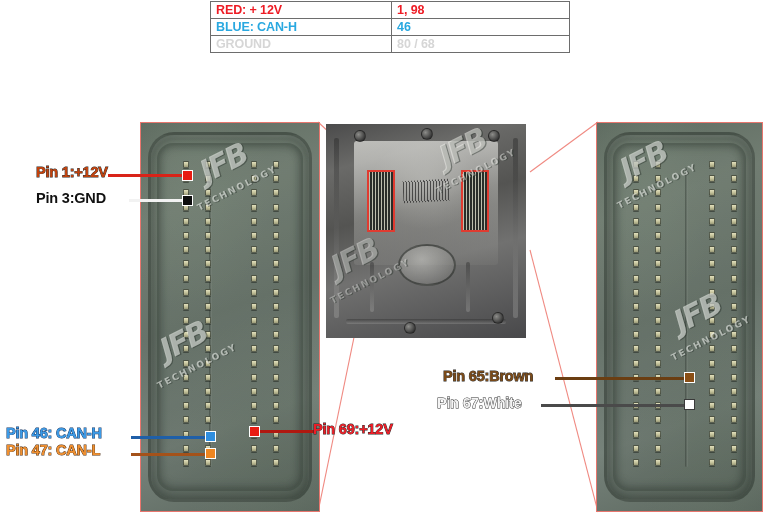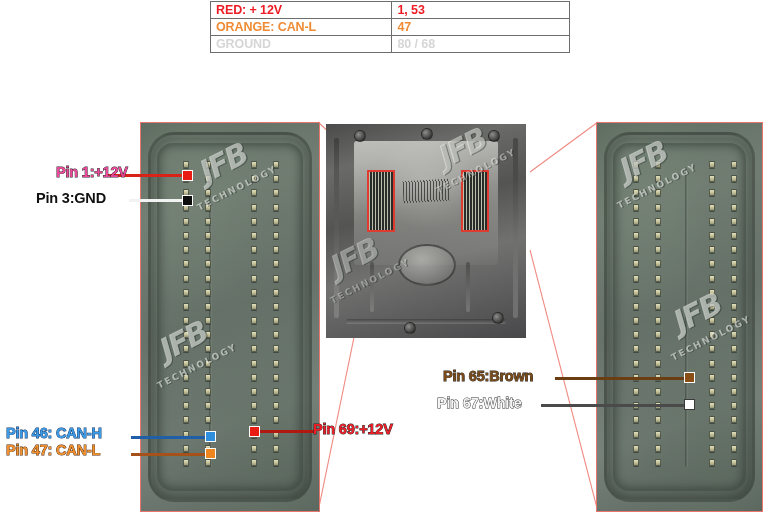--- a/index.html
+++ b/index.html
@@ -198,25 +198,25 @@
 </style>
 </head>
 <body>
 
 <div id="root">
 
   <table id="legend-table">
     <tbody>
       <tr>
         <td class="c-label" style="color:#ee1c25">RED: + 12V</td>
-        <td class="c-value" style="color:#ee1c25">1, 53</td>
+        <td class="c-value" style="color:#ee1c25">1, 98</td>
       </tr>
       <tr>
-        <td class="c-label" style="color:#ef8b34">ORANGE: CAN-L</td>
-        <td class="c-value" style="color:#ef8b34">47</td>
+        <td class="c-label" style="color:#29a8e0">BLUE: CAN-H</td>
+        <td class="c-value" style="color:#29a8e0">46</td>
       </tr>
       <tr>
         <td class="c-label" style="color:#d6d6d6">GROUND</td>
         <td class="c-value" style="color:#d6d6d6">80 / 68</td>
       </tr>
     </tbody>
   </table>
 
   <svg id="overlay">
 
@@ -471,21 +471,21 @@
     <div class="ecu-port" style="right:37px; top:46px; width:28px; height:62px;"></div>
 
     <div class="watermark wm-main" style="left:112px; top:6px; color:rgba(238,238,234,.55);">JFB</div>
     <div class="watermark wm-sub" style="left:106px; top:42px; color:rgba(238,238,234,.5);">TECHNOLOGY</div>
     <div class="watermark wm-main" style="left:4px; top:116px; color:rgba(238,238,234,.45);">JFB</div>
     <div class="watermark wm-sub" style="left:0px; top:152px; color:rgba(238,238,234,.4);">TECHNOLOGY</div>
   </div>
 
   <div class="leader" style="left:108px; top:174px; width:78px; background:#d92318;"></div>
   <div class="marker" style="left:182px; top:170px; background:#e81c12;"></div>
-  <div class="callout outlined-dark" style="left:56px; top:164px; color:#ec4899;">Pin 1:+12V</div>
+  <div class="callout outlined-dark" style="left:36px; top:164px; color:#c2410c;">Pin 1:+12V</div>
 
   <div class="leader" style="left:129px; top:199px; width:57px; background:#f2f2f2;"></div>
   <div class="marker" style="left:182px; top:195px; background:#0d0d0d;"></div>
   <div class="callout plain" style="left:36px; top:190px; color:#111111;">Pin 3:GND</div>
 
   <div class="leader" style="left:131px; top:436px; width:80px; background:#1f5fa8;"></div>
   <div class="marker" style="left:205px; top:431px; background:#2f8ede;"></div>
   <div class="callout outlined-navy" style="left:6px; top:425px; color:#3b9ae6;">Pin 46: CAN-H</div>
 
   <div class="leader" style="left:131px; top:453px; width:80px; background:#a4521a;"></div>

